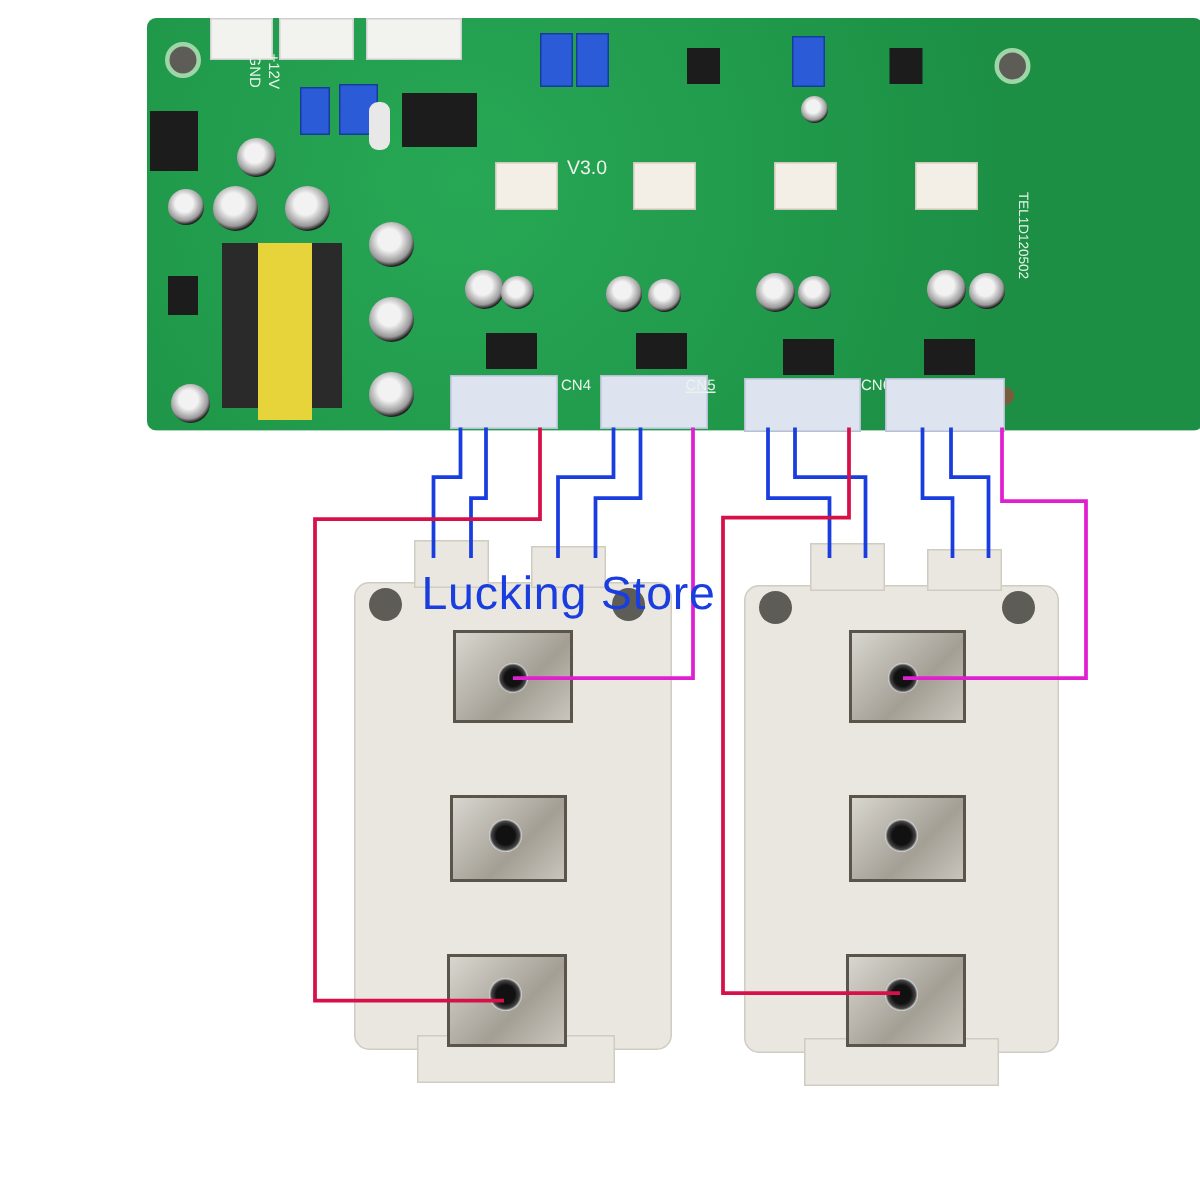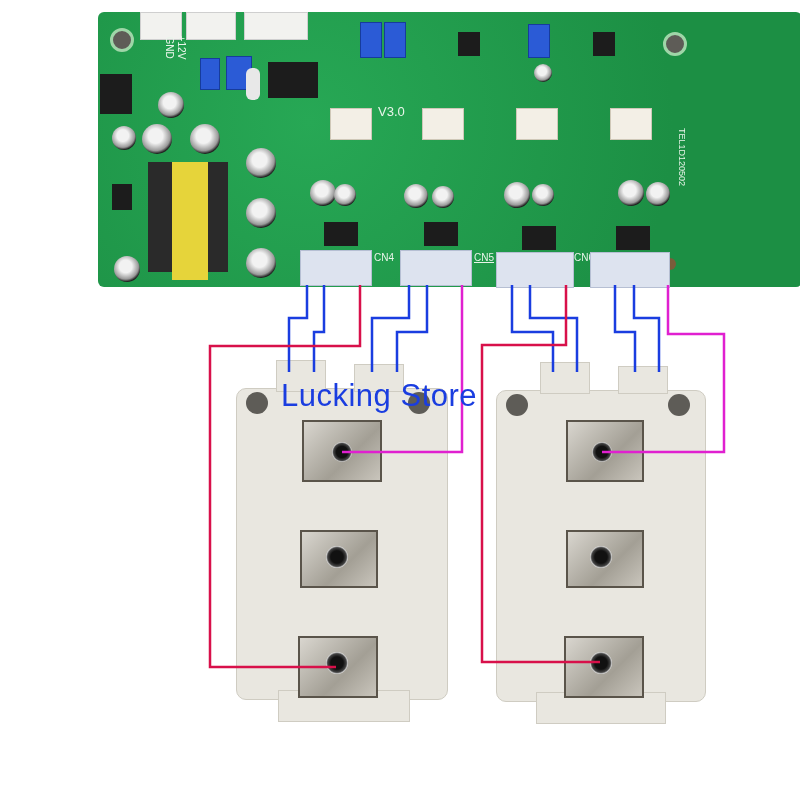--- a/index.html
+++ b/index.html
@@ -79,21 +79,21 @@
   <div class="abs cap" style="left:548px;top:170px;width:24px;height:24px;"></div>
 
   <div class="abs chip" style="left:226px;top:210px;width:34px;height:24px;"></div>
   <div class="abs chip" style="left:326px;top:210px;width:34px;height:24px;"></div>
   <div class="abs chip" style="left:424px;top:214px;width:34px;height:24px;"></div>
   <div class="abs chip" style="left:518px;top:214px;width:34px;height:24px;"></div>
 
   <div class="abs conn" style="left:202px;top:238px;width:70px;height:34px;"></div>
   <div class="abs lbl" style="left:276px;top:240px;">CN4</div>
   <div class="abs conn" style="left:302px;top:238px;width:70px;height:34px;"></div>
-  <div class="abs lbl" style="left:376px;top:240px;text-decoration:underline;">CN5</div>
+  <div class="abs lbl" style="left:359px;top:240px;text-decoration:underline;">CN5</div>
   <div class="abs conn" style="left:398px;top:240px;width:76px;height:34px;"></div>
   <div class="abs lbl" style="left:476px;top:240px;">CN6</div>
   <div class="abs conn" style="left:492px;top:240px;width:78px;height:34px;"></div>
 </div>
 
 <div class="abs module" style="left:236px;top:388px;width:210px;height:310px;border-radius:10px;"></div>
 <div class="abs module" style="left:276px;top:360px;width:48px;height:30px;"></div>
 <div class="abs module" style="left:354px;top:364px;width:48px;height:26px;"></div>
 <div class="abs mtg" style="left:246px;top:392px;width:22px;height:22px;"></div>
 <div class="abs mtg" style="left:408px;top:392px;width:22px;height:22px;"></div>

